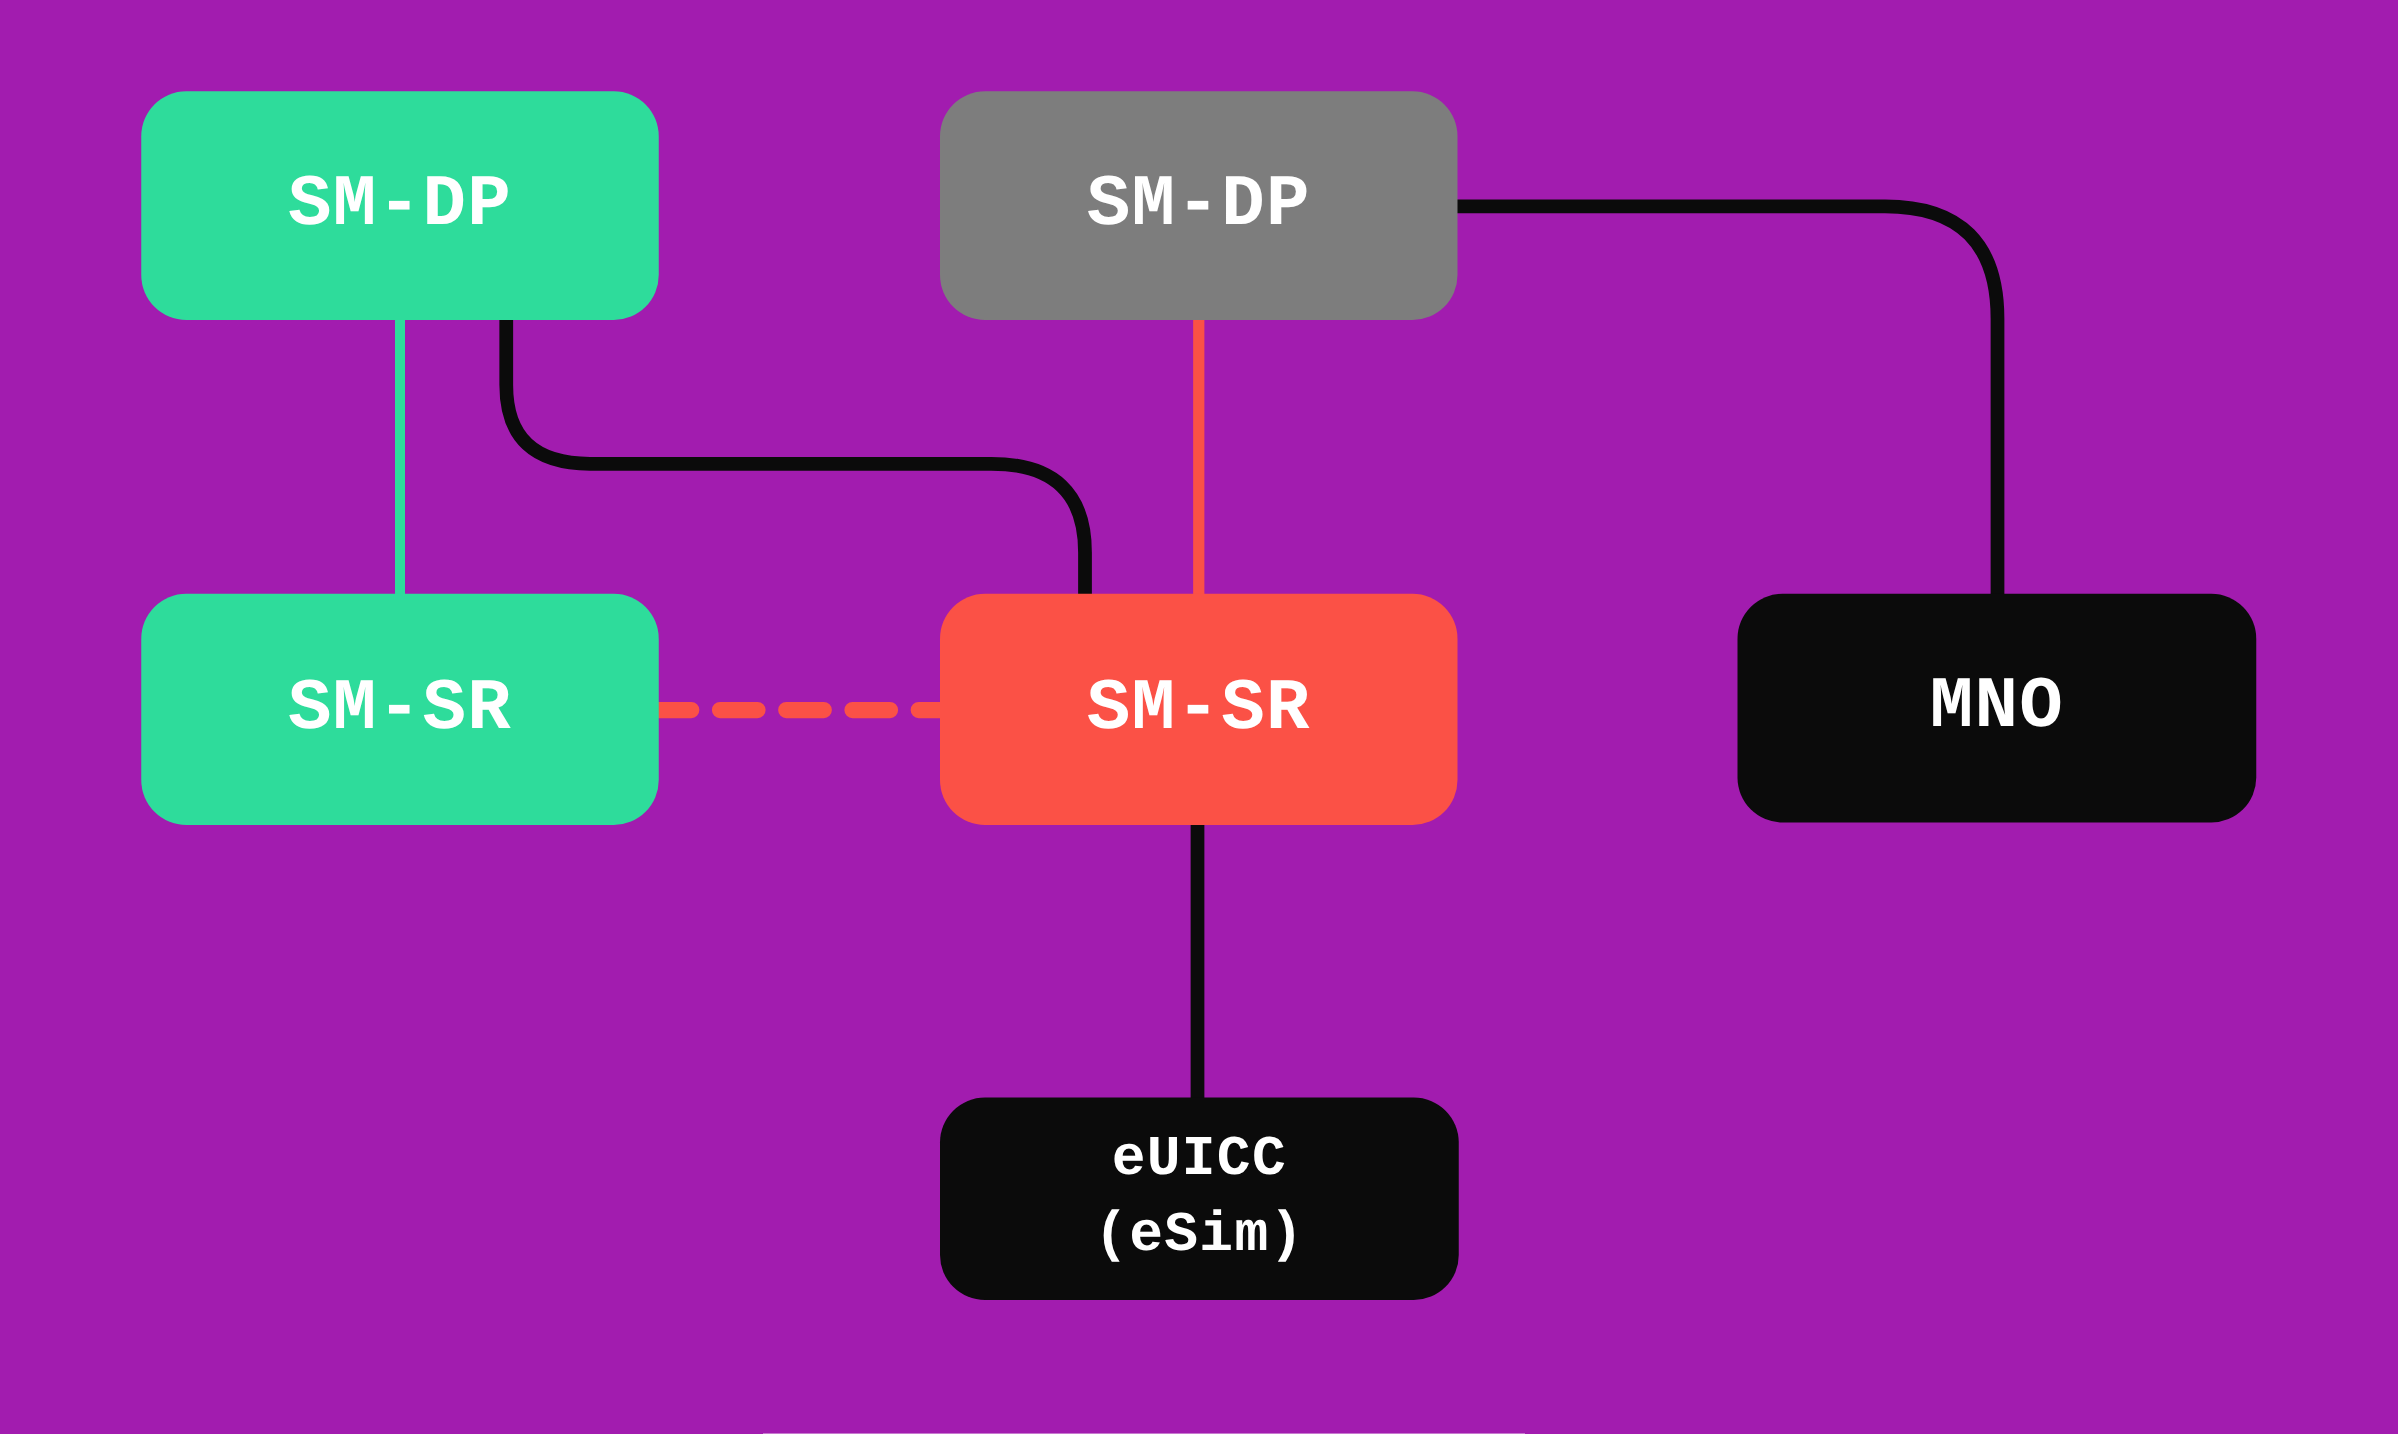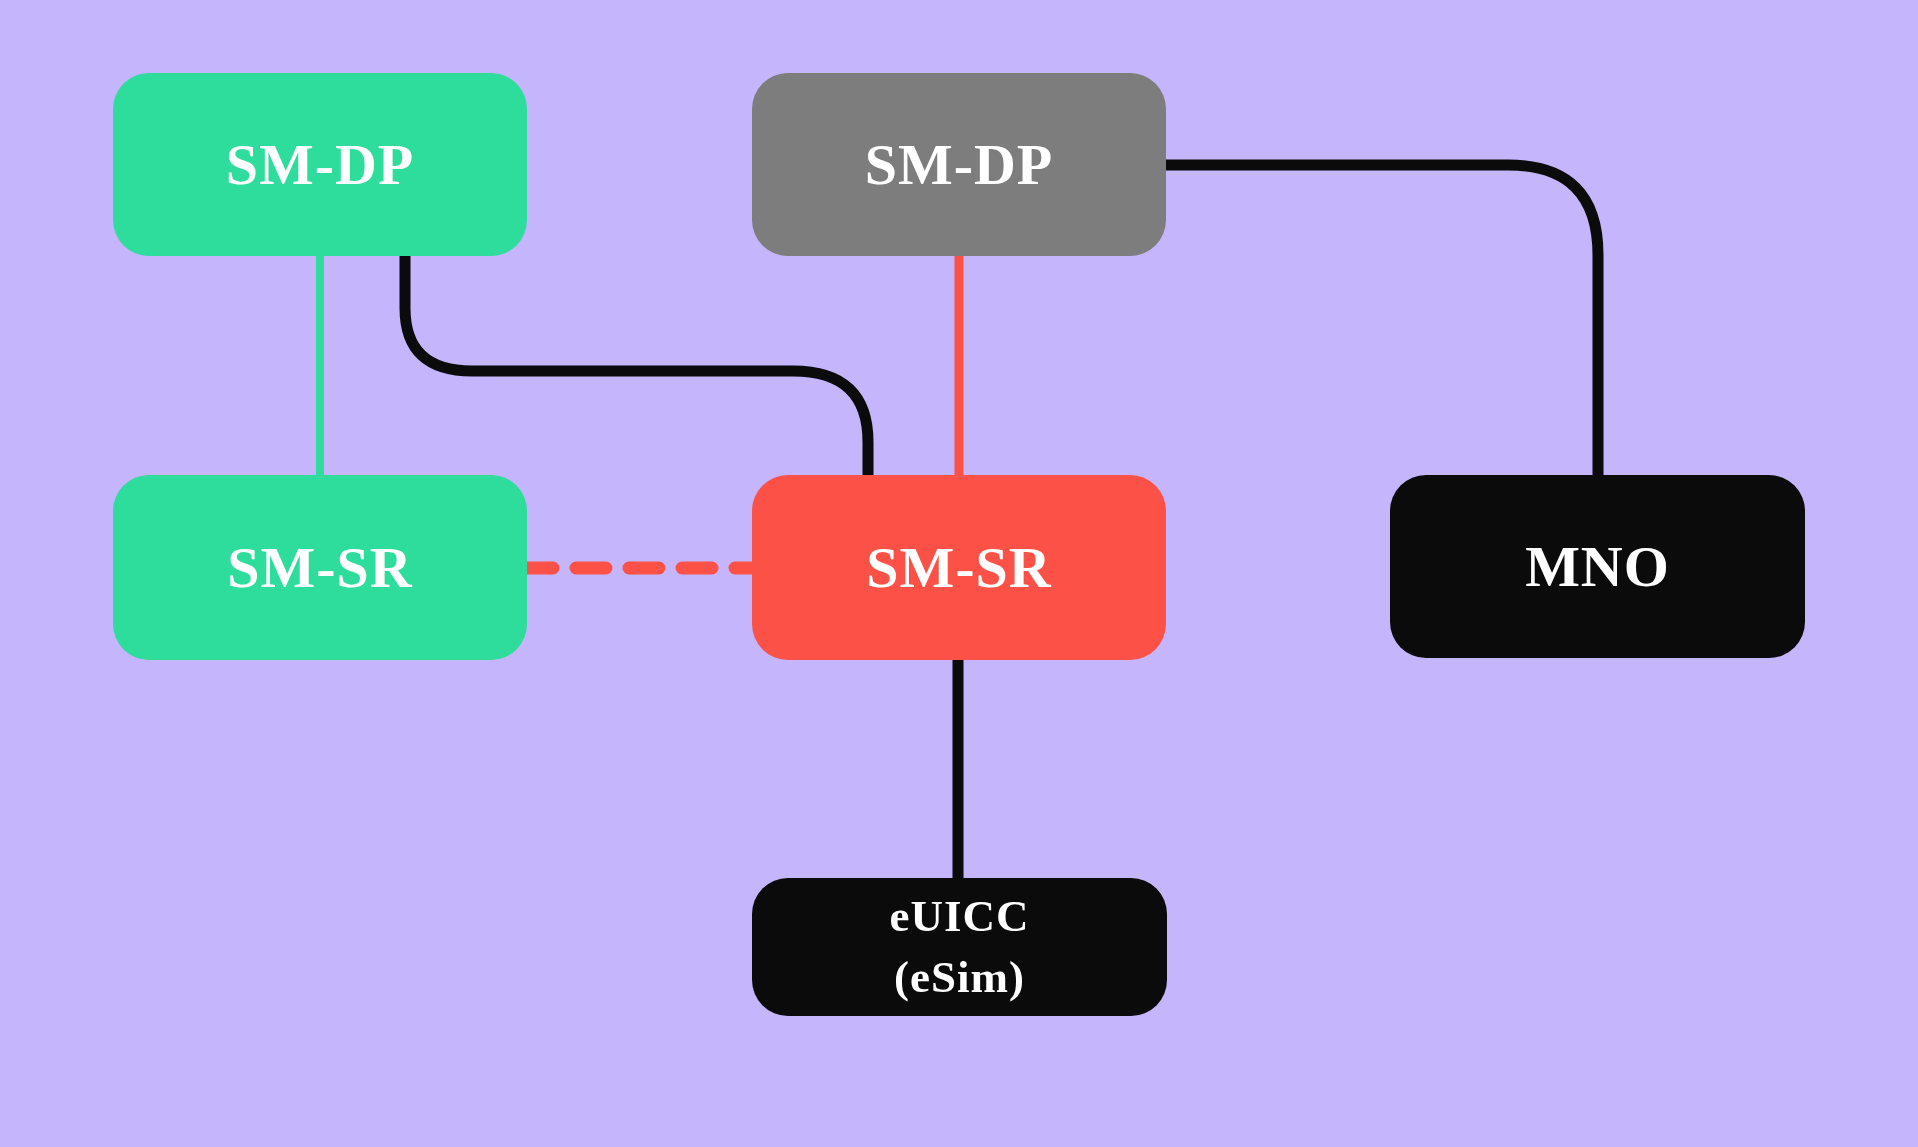--- a/index.html
+++ b/index.html
@@ -4,23 +4,23 @@
 <style>
   html, body {
     margin: 0;
     padding: 0;
     background: #ffffff;
   }
   .canvas {
     position: relative;
     width: 1918px;
     height: 1147px;
-    background: #c4b5fd;
+    background: #a21caf;
     overflow: hidden;
-    font-family: Liberation Serif, serif;
+    font-family: Liberation Mono, monospace;
   }
   .edges-layer {
     position: absolute;
     left: 0;
     top: 0;
     width: 1918px;
     height: 1147px;
   }
   .node {
     position: absolute;
@@ -40,21 +40,21 @@
   }
   .node .label-small {
     font-size: 45px;
     line-height: 1.35;
   }
   .node-sm-dp-green { left: 113px; top: 73px;  width: 414px; height: 183px; }
   .node-sm-dp-gray  { left: 752px; top: 73px;  width: 414px; height: 183px; }
   .node-sm-sr-green { left: 113px; top: 475px; width: 414px; height: 185px; }
   .node-sm-sr-red   { left: 752px; top: 475px; width: 414px; height: 185px; }
   .node-mno         { left: 1390px; top: 475px; width: 415px; height: 183px; text-align: center; }
-  .node-euicc       { left: 752px; top: 878px; width: 415px; height: 138px; }
+  .node-euicc       { left: 752px; top: 878px; width: 415px; height: 162px; }
 </style>
 </head>
 <body>
 
 <div class="canvas">
 
   <svg class="edges-layer" viewBox="0 0 1918 1147" xmlns="http://www.w3.org/2000/svg">
 
     <path d="M 320 250 L 320 480" fill="none" stroke-width="8" stroke="#2EDC9B"></path>
 

